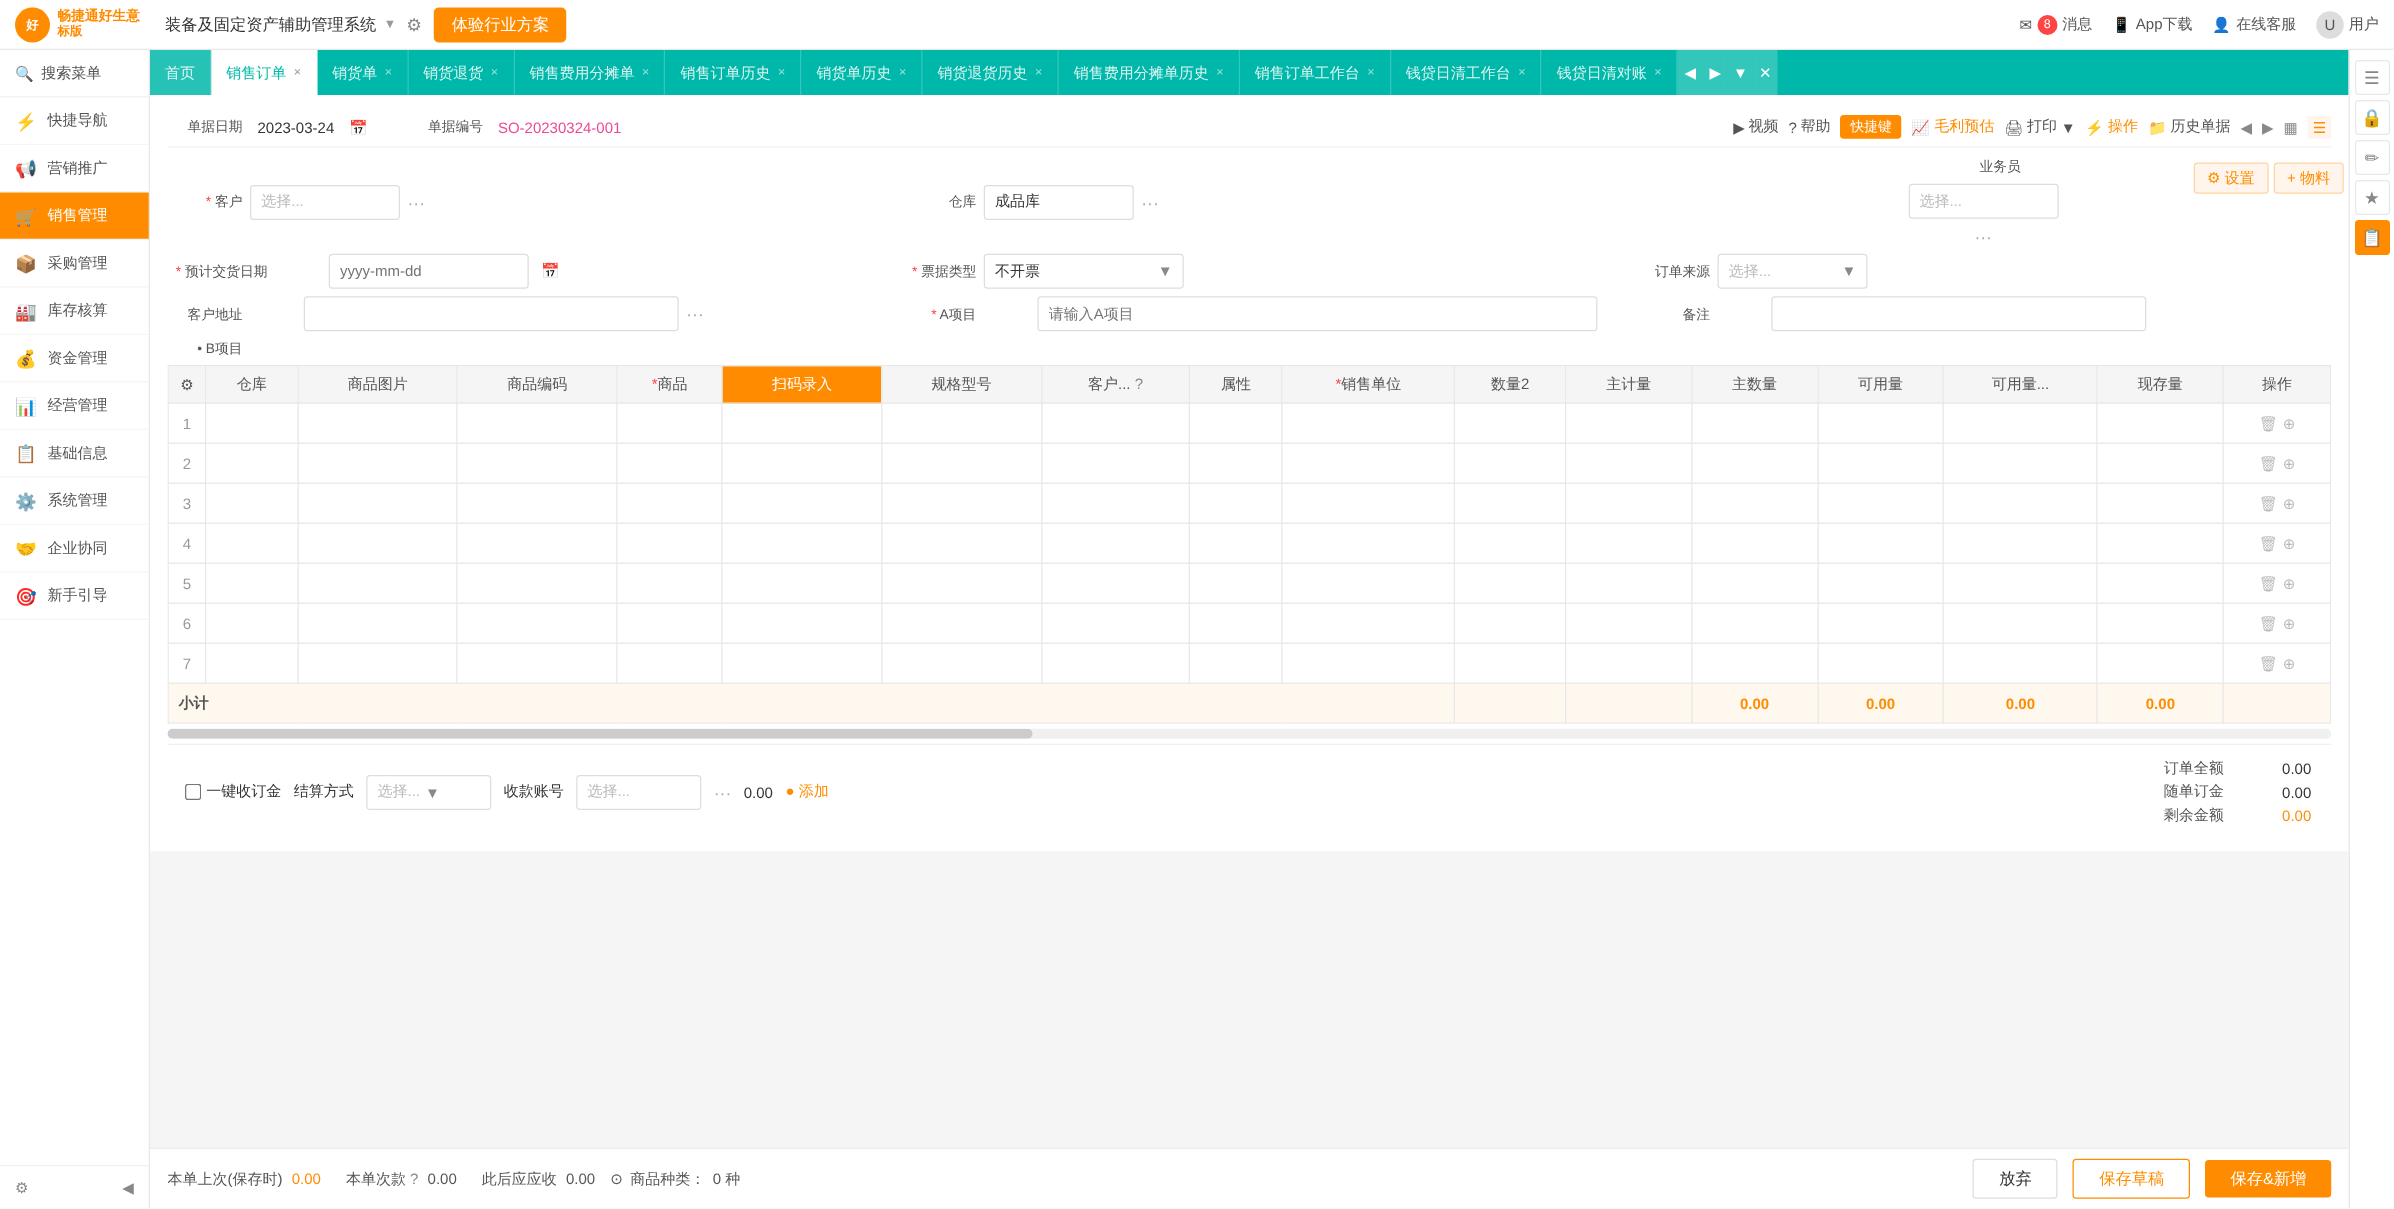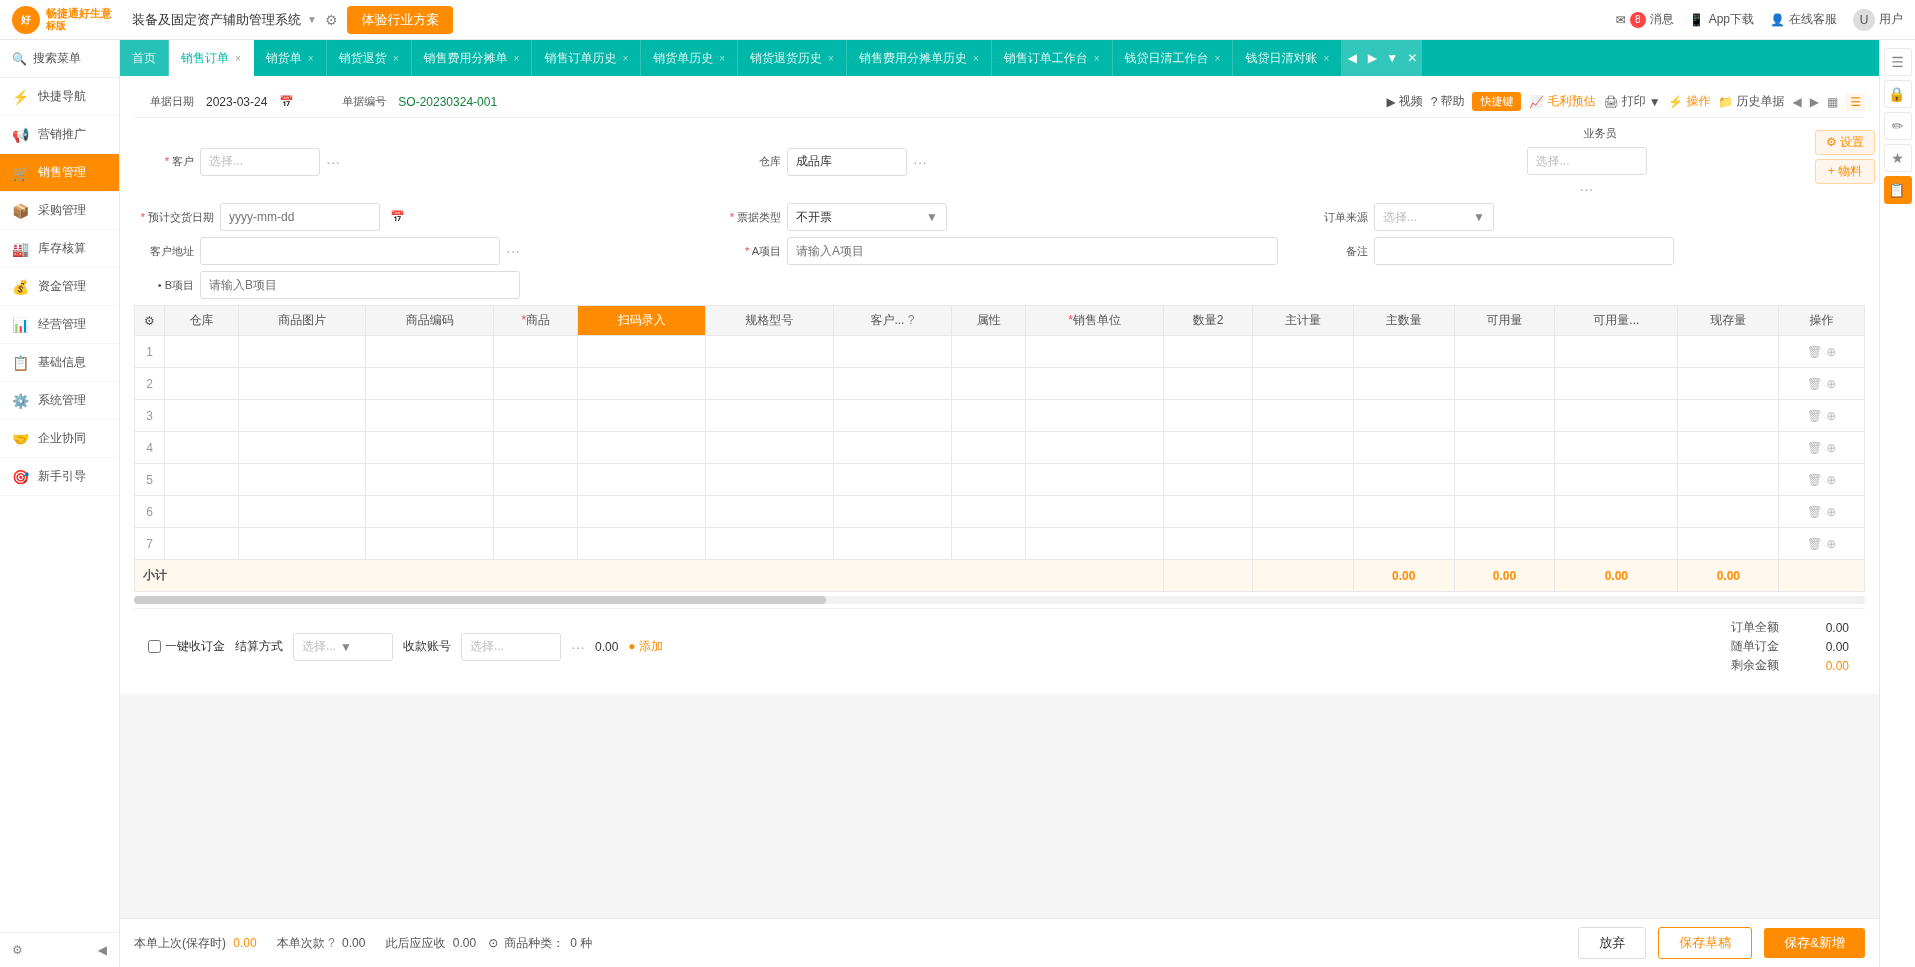--- a/index.html
+++ b/index.html
@@ -122,20 +122,21 @@
     .form-row { display: flex; align-items: center; gap: 0; margin-bottom: 6px; }
     .form-field {
       display: flex; align-items: center; gap: 6px; flex: 1;
     }
     .form-label { color: #555; font-size: 11px; white-space: nowrap; min-width: 60px; text-align: right; }
     .form-label.required::before { content: '* '; color: #ff4444; }
     .form-input {
       flex: 1; height: 28px; border: 1px solid #ddd; border-radius: 3px;
       padding: 0 8px; font-size: 12px; color: #333; background: #fff;
       outline: none;
+      margin-left: 43px;
     }
     .form-select-btn {
       height: 28px; border: 1px solid #ddd; border-radius: 3px;
       padding: 0 8px; font-size: 12px; background: #fff; cursor: pointer;
       display: flex; align-items: center; gap: 4px; min-width: 120px;
     }
     .dots-btn { color: #aaa; font-size: 14px; cursor: pointer; }
     .detail-tab {
       padding: 6px 16px; font-size: 13px; cursor: pointer; color: #555;
       border: 1px solid #e8e8e8; border-bottom: none; background: #f9f9f9;
@@ -362,21 +363,21 @@
     </div>
 
     <div class="page-content">
       <div class="form-area">
 
         <div class="header-row">
           <span class="form-label">单据日期</span>
           <span style="color:#333; font-size:12px;">2023-03-24</span>
           <span style="color:#888; cursor:pointer;">📅</span>
           <span style="margin-left:20px;" class="form-label">单据编号</span>
-          <span style="color:#15803d; font-size:12px;">SO-20230324-001</span>
+          <span style="color:#ec4899; font-size:12px;">SO-20230324-001</span>
           <div class="header-actions">
             <span class="header-action-btn">
               <span>▶</span>
               <span>视频</span>
             </span>
             <span class="header-action-btn">
               <span>?</span>
               <span>帮助</span>
             </span>
             <button class="quick-key-btn">快捷键</button>
@@ -397,21 +398,21 @@
               <span>📁</span>
               <span>历史单据</span>
             </span>
             <span style="cursor:pointer;color:#888;">◀</span>
             <span style="cursor:pointer;color:#888;">▶</span>
             <span style="cursor:pointer;color:#888;">▦</span>
             <span style="cursor:pointer;color:#ff8c00;background:#fff5ec;padding:2px 4px;">☰</span>
           </div>
         </div>
 
-        <div style="position:absolute; right:40px; top:130px; display:flex; flex-direction:column; gap:4px;">
+        <div style="position:absolute; right:40px; top:130px; display:flex; flex-direction:row; gap:4px;">
           <button class="settings-btn">
             <span>⚙</span>
             <span>设置</span>
           </button>
           <button class="add-product-btn">
             <span>+</span>
             <span>物料</span>
           </button>
         </div>
 
@@ -476,21 +477,20 @@
             <input class="form-input" type="text" style="max-width: 300px;">
           </div>
         </div>
 
         <div class="form-row" style="margin-top:4px;">
           <div class="form-field">
             <span class="form-label">
               <span>• </span>
               <span>B项目</span>
             </span>
-            <input class="form-input" type="text" style="max-width: 320px;" placeholder="请输入B项目">
           </div>
         </div>
 
 
         <div class="table-wrapper">
           <table class="data-table">
             <thead>
               <tr>
                 <th style="width:30px;">
                   <span>⚙</span>

